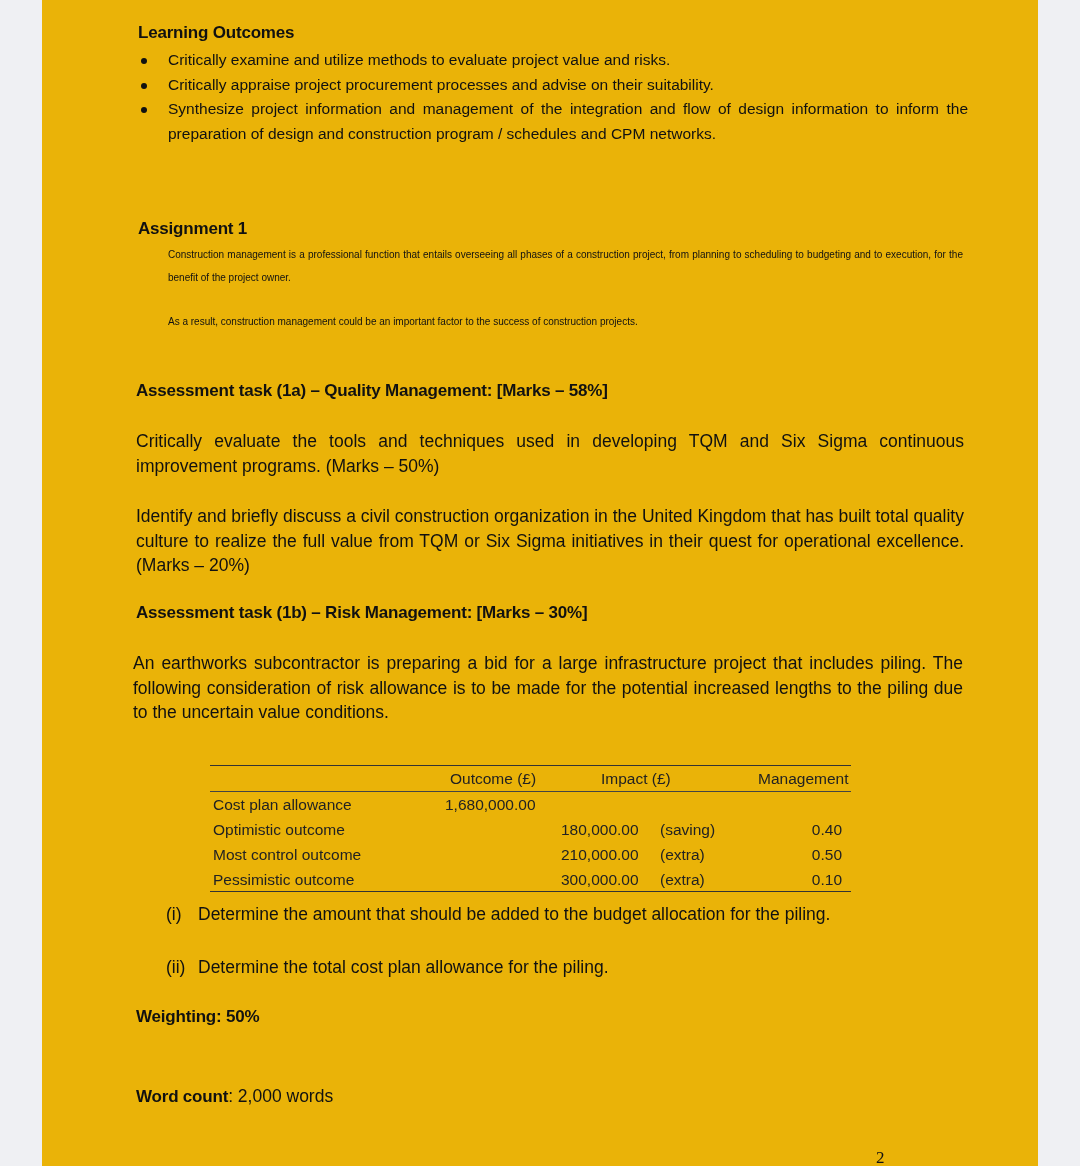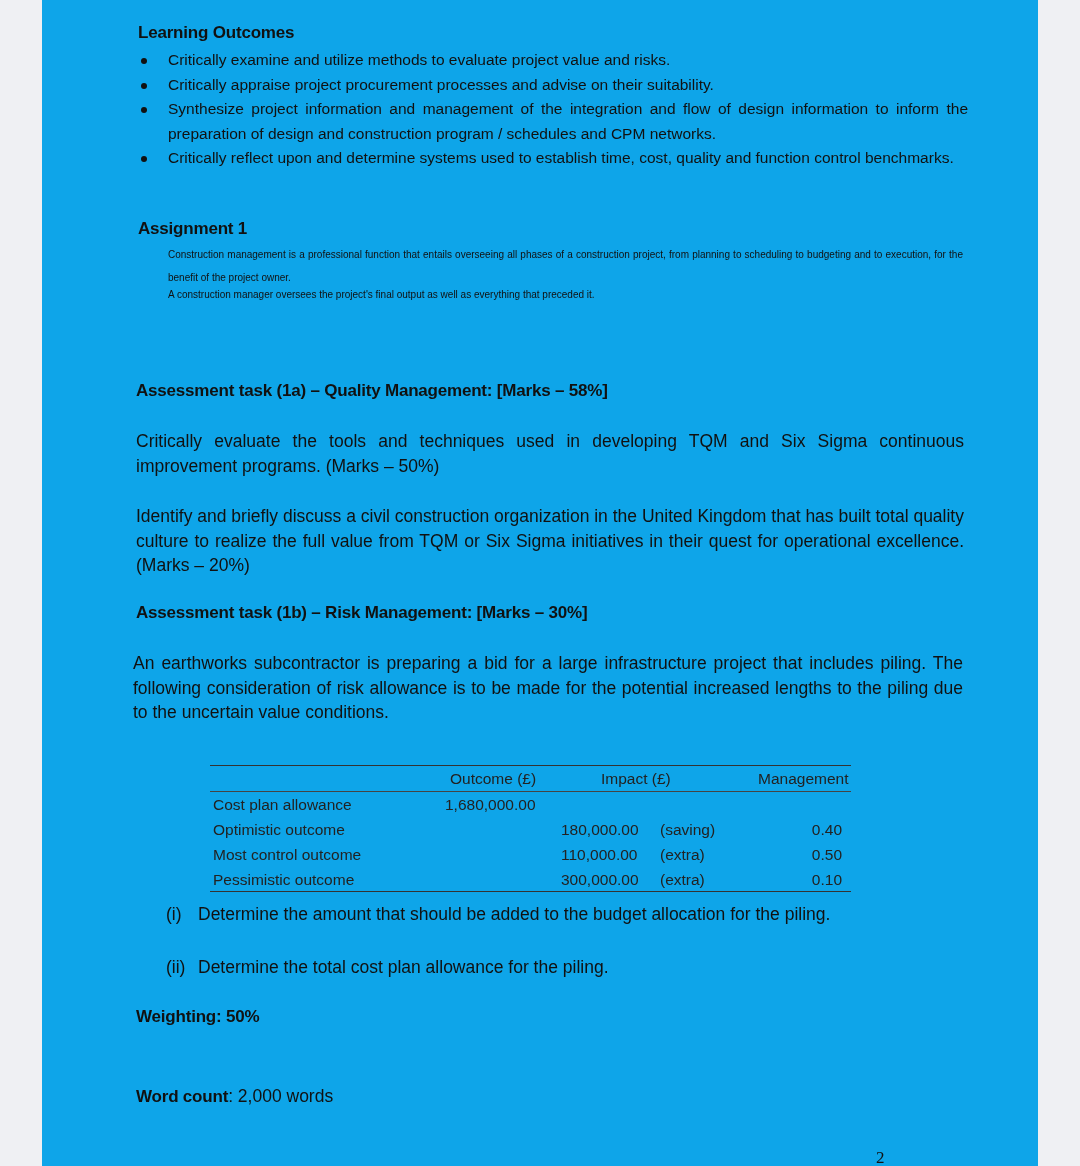--- a/index.html
+++ b/index.html
@@ -14,21 +14,21 @@
       overflow: hidden;
       font-family: "Liberation Sans", "DejaVu Sans", sans-serif;
       color: #111;
     }
     .page {
       position: absolute;
       left: 42px;
       top: 0;
       width: 996px;
       height: 1166px;
-      background: #0ea5e9;
+      background: #eab308;
     }
     .abs { position: absolute; white-space: nowrap; }
     .h-bold { font-weight: bold; font-size: 17px; letter-spacing: -0.2px; }
     .body15 { font-size: 10px; }
     .body17 { font-size: 17.5px; }
     .bullet-list {
       position: absolute;
       left: 96px;
       top: 48px;
       width: 830px;
@@ -110,29 +110,25 @@
       <span class="txt">Critically examine and utilize methods to evaluate project value and risks.</span>
     </li>
     <li>
       <span class="dot"></span>
       <span class="txt">Critically appraise project procurement processes and advise on their suitability.</span>
     </li>
     <li>
       <span class="dot"></span>
       <span class="txt">Synthesize project information and management of the integration and flow of design information to inform the preparation of design and construction program / schedules and CPM networks.</span>
     </li>
-    <li>
-      <span class="dot"></span>
-      <span class="txt">Critically reflect upon and determine systems used to establish time, cost, quality and function control benchmarks.</span>
-    </li>
   </ul>
 
   <div class="abs h-bold" style="left:96px; top:219px;">Assignment 1</div>
   <div class="para body15" style="left:126px; top:244px; width:795px; line-height:22.5px;">Construction management is a professional function that entails overseeing all phases of a construction project, from planning to scheduling to budgeting and to execution, for the benefit of the project owner.</div>
-  <div class="abs body15" style="left:126px; top:289px;">A construction manager oversees the project's final output as well as everything that preceded it.</div>
+  <div class="para body15" style="left:126px; top:311px; width:795px; line-height:22.5px;">As a result, construction management could be an important factor to the success of construction projects.</div>
 
   <div class="abs h-bold" style="left:94px; top:381px;">Assessment task (1a) – Quality Management: [Marks – 58%]</div>
   <div class="para body17" style="left:94px; top:429px; width:828px; line-height:24.5px;">Critically evaluate the tools and techniques used in developing TQM and Six Sigma continuous improvement programs. (Marks – 50%)</div>
   <div class="para body17" style="left:94px; top:504px; width:828px; line-height:24.5px;">Identify and briefly discuss a civil construction organization in the United Kingdom that has built total quality culture to realize the full value from TQM or Six Sigma initiatives in their quest for operational excellence. (Marks – 20%)</div>
 
   <div class="abs h-bold" style="left:94px; top:603px;">Assessment task (1b) – Risk Management: [Marks – 30%]</div>
   <div class="para body17" style="left:91px; top:651px; width:830px; line-height:24.5px;">An earthworks subcontractor is preparing a bid for a large infrastructure project that includes piling. The following consideration of risk allowance is to be made for the potential increased lengths to the piling due to the uncertain value conditions.</div>
 
   <div class="risk-table">
     <div class="rule-top"></div>
@@ -145,21 +141,21 @@
 
     <div class="cell" style="left:3px; top:31px;">Cost plan allowance</div>
     <div class="cell" style="left:235px; top:31px;">1,680,000.00</div>
 
     <div class="cell" style="left:3px; top:56px;">Optimistic outcome</div>
     <div class="cell" style="left:351px; top:56px;">180,000.00</div>
     <div class="cell" style="left:450px; top:56px;">(saving)</div>
     <div class="cell right" style="left:560px; width:72px; top:56px;">0.40</div>
 
     <div class="cell" style="left:3px; top:81px;">Most control outcome</div>
-    <div class="cell" style="left:351px; top:81px;">110,000.00</div>
+    <div class="cell" style="left:351px; top:81px;">210,000.00</div>
     <div class="cell" style="left:450px; top:81px;">(extra)</div>
     <div class="cell right" style="left:560px; width:72px; top:81px;">0.50</div>
 
     <div class="cell" style="left:3px; top:106px;">Pessimistic outcome</div>
     <div class="cell" style="left:351px; top:106px;">300,000.00</div>
     <div class="cell" style="left:450px; top:106px;">(extra)</div>
     <div class="cell right" style="left:560px; width:72px; top:106px;">0.10</div>
   </div>
 
   <div class="roman" style="left:124px; top:904px;">

